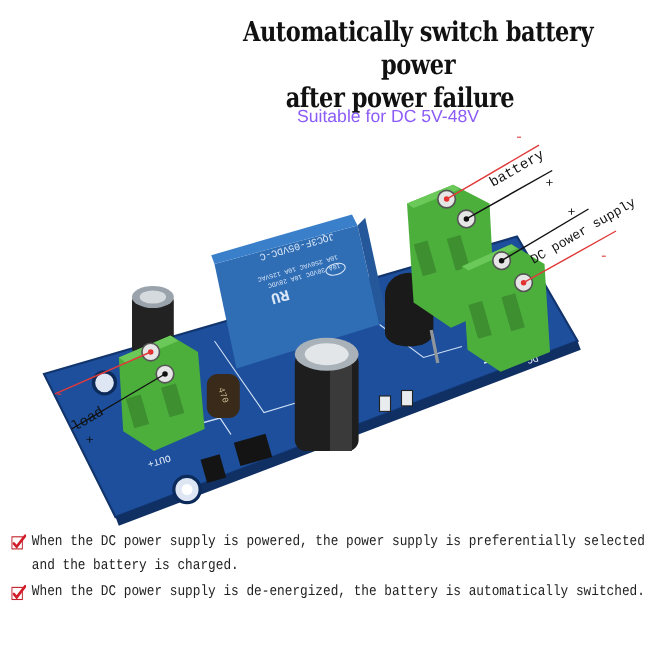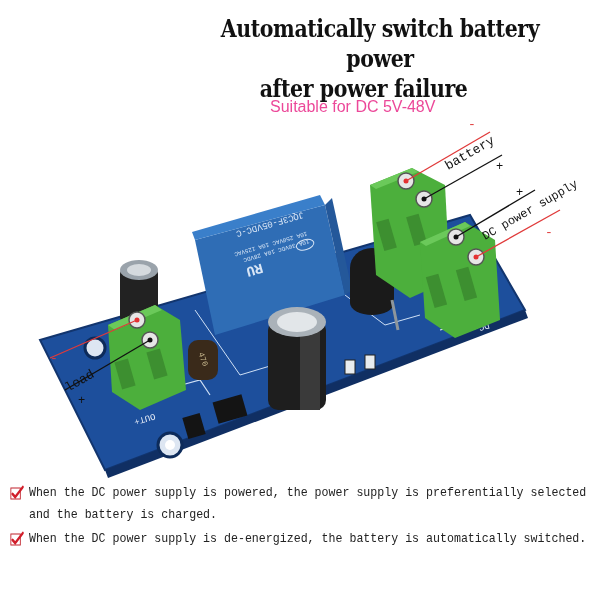--- a/index.html
+++ b/index.html
@@ -7,21 +7,21 @@
   .title {
     position: absolute; left: 160px; top: 14px; width: 440px; text-align: center;
     font-family: "DejaVu Serif", "Liberation Serif", serif; font-weight: bold;
     font-size: 25px; line-height: 30px; color: #111; letter-spacing: -0.5px;
     transform: scaleX(0.82); transform-origin: 50% 0;
   }
   .title .l1 { display: block; }
   .title .l2 { display: block; margin-left: -40px; }
   .subtitle {
     position: absolute; left: 270px; top: 98px;
-    font-family: "Liberation Sans", sans-serif; font-size: 16px; color: #ec4899;
+    font-family: "Liberation Sans", sans-serif; font-size: 16px; color: #8b5cf6;
   }
   .board-wrap { position: absolute; left: 0; top: 120px; width: 600px; height: 370px; }
   .notes { position: absolute; left: 10px; top: 482px; width: 580px; }
   .note { position: relative; padding-left: 22px; font-family: "Liberation Mono", monospace;
     font-size: 13.5px; line-height: 22px; color: #222; margin-bottom: 2px; transform: scaleX(0.86); transform-origin: 0 0; width: 660px; }
   .check { position: absolute; left: 0; top: 3px; width: 16px; height: 16px; }
   svg text { font-family: "Liberation Mono", monospace; }
 </style>
 </head>
 <body>

